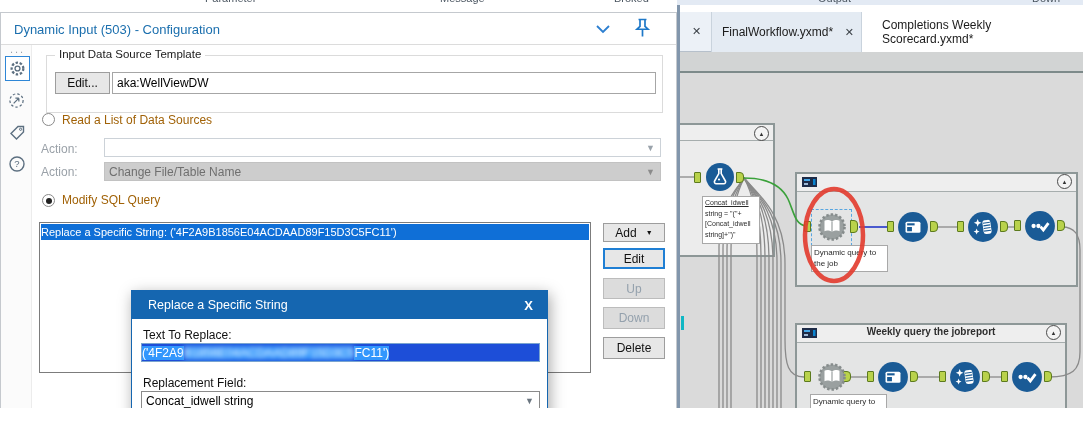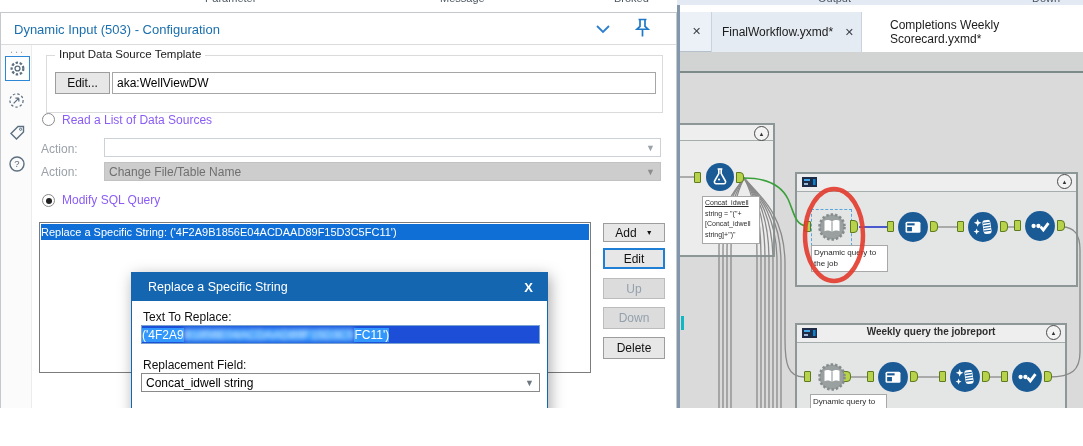--- a/index.html
+++ b/index.html
@@ -19,28 +19,28 @@
   .sideicon.sel{border:1px solid #2e86d6;background:#fff;}
   .grip{position:absolute;left:9px;top:-2px;color:#9aa3ab;font-size:11px;letter-spacing:2px;}
   .grouplabel{position:absolute;top:-8px;left:8px;background:#fff;padding:0 4px;font-size:11.5px;color:#1a1a1a;}
   .groupbox{border:1px solid #dbdbdb;}
   .btn{display:flex;align-items:center;justify-content:center;background:#e7e7e7;border:1px solid #9d9d9d;font-size:12px;color:#111;box-sizing:border-box;}
   .btn.disabled{background:#dcdcdc;color:#94a1ad;border-color:#bcbcbc;}
   .btn.focusblue{border:2px solid #1f7fd4;}
   .field{background:#fff;border:1px solid #a6a6a6;box-sizing:border-box;font-size:12px;color:#000;display:flex;align-items:center;padding:0 4px;}
   .radio{width:13px;height:13px;border:1px solid #8a8a8a;border-radius:50%;background:#fff;box-sizing:border-box;display:flex;align-items:center;justify-content:center;}
   .radio .dot{width:6px;height:6px;border-radius:50%;background:#222;}
-  .rlabel{font-size:12px;color:#8b5cf6;}
+  .rlabel{font-size:12px;color:#a16207;}
   .combo{box-sizing:border-box;border:1px solid #ccd2d8;background:#fff;display:flex;align-items:center;font-size:12px;}
   .combo .chev{margin-left:auto;color:#9aa3ab;font-size:9px;padding-right:5px;}
   .combo.disabled{background:#cdcdcd;border-color:#c2c2c2;color:#6f6f6f;}
   .listbox{background:#fff;border:1px solid #7c7c7c;box-sizing:border-box;}
   .listsel{position:absolute;left:1px;right:1px;top:1px;height:16px;background:#0f6fd7;color:#fff;font-size:11px;display:flex;align-items:center;padding-left:0;white-space:nowrap;}
   
-  .dialog{left:131px;top:272px;width:417px;height:157px;background:#fff;border:1px solid #1566b0;box-shadow:2px 4px 14px rgba(0,0,0,.35);box-sizing:border-box;}
+  .dialog{left:131px;top:290px;width:417px;height:157px;background:#fff;border:1px solid #1566b0;box-shadow:2px 4px 14px rgba(0,0,0,.35);box-sizing:border-box;}
   .dlg-title{position:absolute;left:0;top:0;right:0;height:28px;background:#1566b0;display:flex;align-items:center;}
   .dlg-title .t{color:#fff;font-size:12.5px;margin-left:16px;}
   .dlg-title .x{margin-left:auto;margin-right:14px;color:#fff;font-weight:bold;font-size:13px;cursor:default;}
   .dlabel{position:absolute;font-size:12px;color:#111;}
   .dinput{position:absolute;background:#1d4ed8;border:1px solid #7aa4cf;box-sizing:border-box;font-size:12px;display:flex;align-items:center;overflow:hidden;}
   .hl{background:#3297fd;color:#fff;white-space:pre;}
   .blur{filter:blur(2.6px);}
   
   .divider{left:677px;top:5px;width:3px;height:441px;background:#8296ac;}
   .tabbar{left:680px;top:12px;width:403px;height:40px;background:#ecf1f7;border-bottom:1px solid #b6c0cb;box-sizing:border-box;}
@@ -156,21 +156,21 @@
     <button class="btn abs" style="left:602px;top:324px;width:62px;height:22px">Delete</button>
   </div>
 
   <div class="abs tabbar">
     <span class="xicon abs" style="left:12px;top:13px">✕</span>
     <div class="tab" style="left:31px;width:151px;background:#e4ebf3;border-left:1px solid #c9d3dd;border-right:1px solid #c9d3dd">
       <span style="margin-left:10px">FinalWorkflow.yxmd*</span>
       <span class="xicon" style="margin-left:auto;margin-right:7px">✕</span>
     </div>
     <div class="tab" style="left:182px;width:221px;background:#fff">
-      <span style="margin-left:28px">Completions Weekly Scorecard.yxmd*</span>
+      <span style="margin-left:20px">Completions Weekly Scorecard.yxmd*</span>
     </div>
   </div>
 
   <div class="abs canvas clip">
     <div class="band"></div>
 
     <div class="cont" style="left:-8px;top:71px;width:103px;height:134px;background:#ececec">
       <div class="cont-h" style="height:15px">
         <div class="collapse">▲</div>
       </div>

